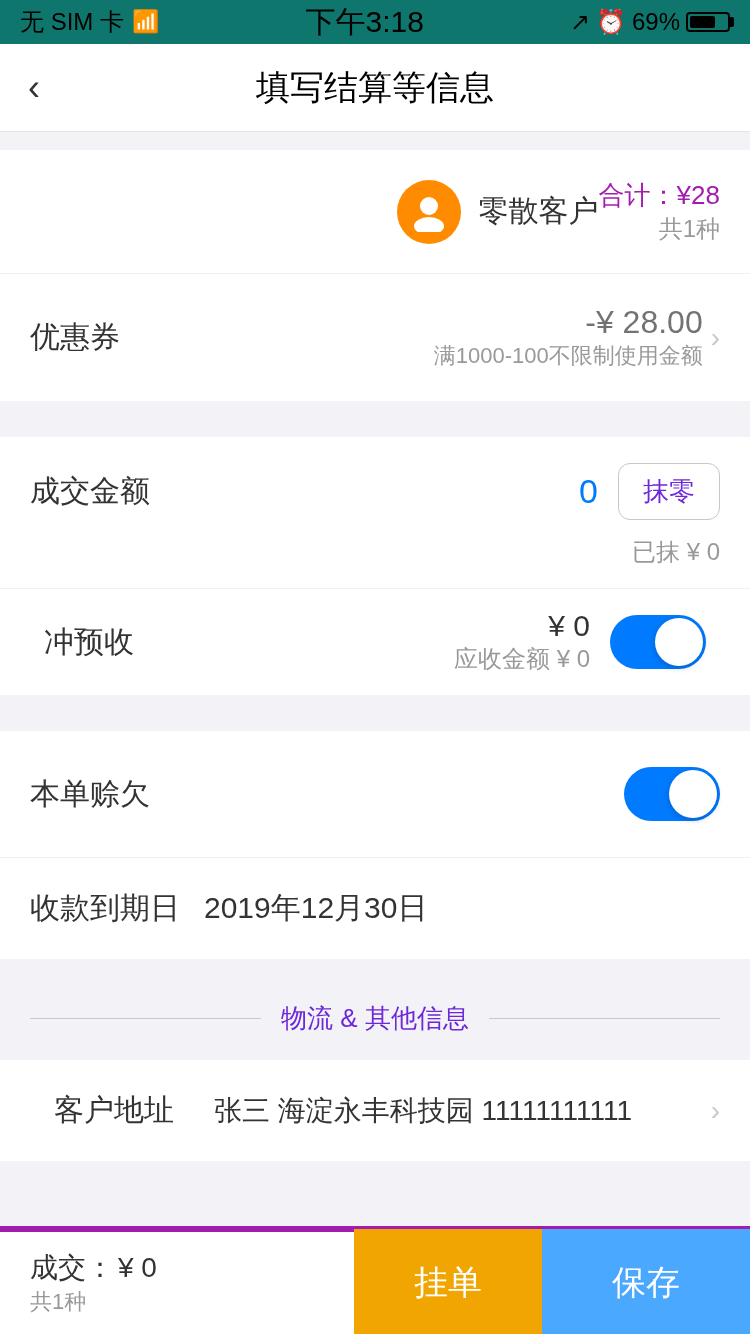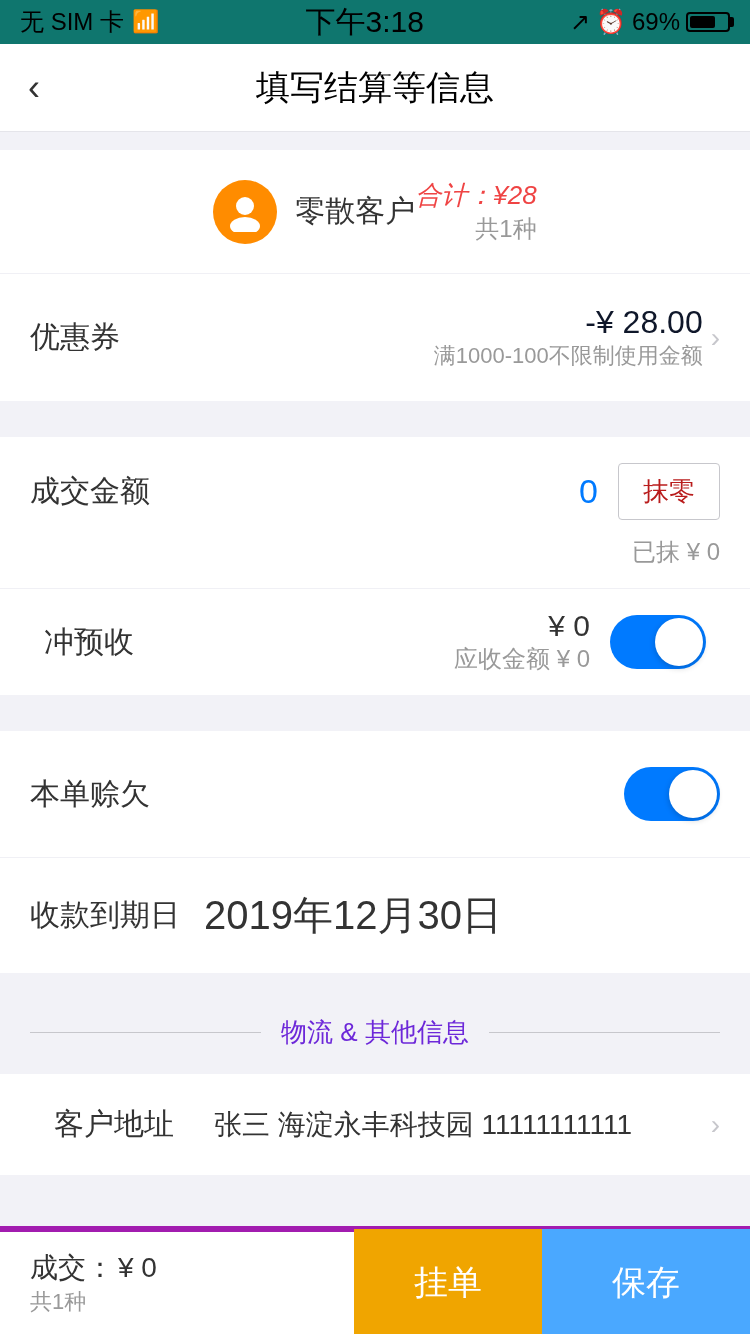--- a/index.html
+++ b/index.html
@@ -68,48 +68,48 @@
     
     .section {
       background: #fff;
       margin-bottom: 18px;
     }
 
     
     .customer-row {
       display: flex;
       align-items: center;
-      justify-content: center;
+      justify-content: flex-end;
       padding: 28px 30px;
       background: #fff;
     }
     .customer-left { display: flex; align-items: center; gap: 18px; }
     .avatar {
       width: 64px; height: 64px; border-radius: 50%;
       background: #ff8c00;
       display: flex; align-items: center; justify-content: center;
       color: #fff; font-size: 32px;
     }
     .customer-name { font-size: 30px; color: #333; }
     .customer-right { text-align: right; }
-    .total-label { font-size: 26px; color: #ef4444; font-style: italic; }
+    .total-label { font-size: 26px; color: #a21caf; }
     .total-count { font-size: 24px; color: #999; }
 
     
     .coupon-row {
       display: flex;
       align-items: center;
       justify-content: space-between;
       padding: 30px 30px;
       background: #fff;
       border-top: 1px solid #f0f0f5;
     }
     .coupon-label { font-size: 30px; color: #333; }
     .coupon-right { display: flex; align-items: center; gap: 8px; text-align: right; }
-    .coupon-discount { font-size: 32px; color: #0f172a; font-weight: 500; }
+    .coupon-discount { font-size: 32px; color: #737373; font-weight: 500; }
     .coupon-desc { font-size: 22px; color: #999; }
     .chevron-icon { font-size: 28px; color: #c7c7cc; }
 
     
     .divider-section { height: 18px; background: #f2f2f7; }
 
     
     .transaction-row {
       display: flex;
       align-items: center;
@@ -124,24 +124,24 @@
       color: #007aff;
       min-width: 40px;
       text-align: right;
       border: none;
       outline: none;
       background: transparent;
       font-family: inherit;
     }
     .round-button {
       border: 1px solid #c7c7cc;
-      border-radius: 4px;
+      border-radius: 12px;
       padding: 10px 24px;
       font-size: 26px;
-      color: #b91c1c;
+      color: #6d28d9;
       background: #fff;
       cursor: pointer;
     }
     .sub-text-row {
       padding: 0 30px 20px;
       text-align: right;
       font-size: 24px;
       color: #999;
       background: #fff;
     }
@@ -190,21 +190,21 @@
 
     
     .due-row {
       display: flex;
       align-items: center;
       padding: 30px 30px;
       background: #fff;
       border-top: 1px solid #f0f0f5;
       gap: 24px;
     }
-    .due-date-value { font-size: 40px; color: #333; }
+    .due-date-value { font-size: 30px; color: #333; }
 
     
     .logistics-divider {
       background: #f2f2f7;
       display: flex;
       align-items: center;
       padding: 24px 30px;
       gap: 20px;
     }
     .divider-line { flex: 1; height: 1px; background: #c7c7cc; }

